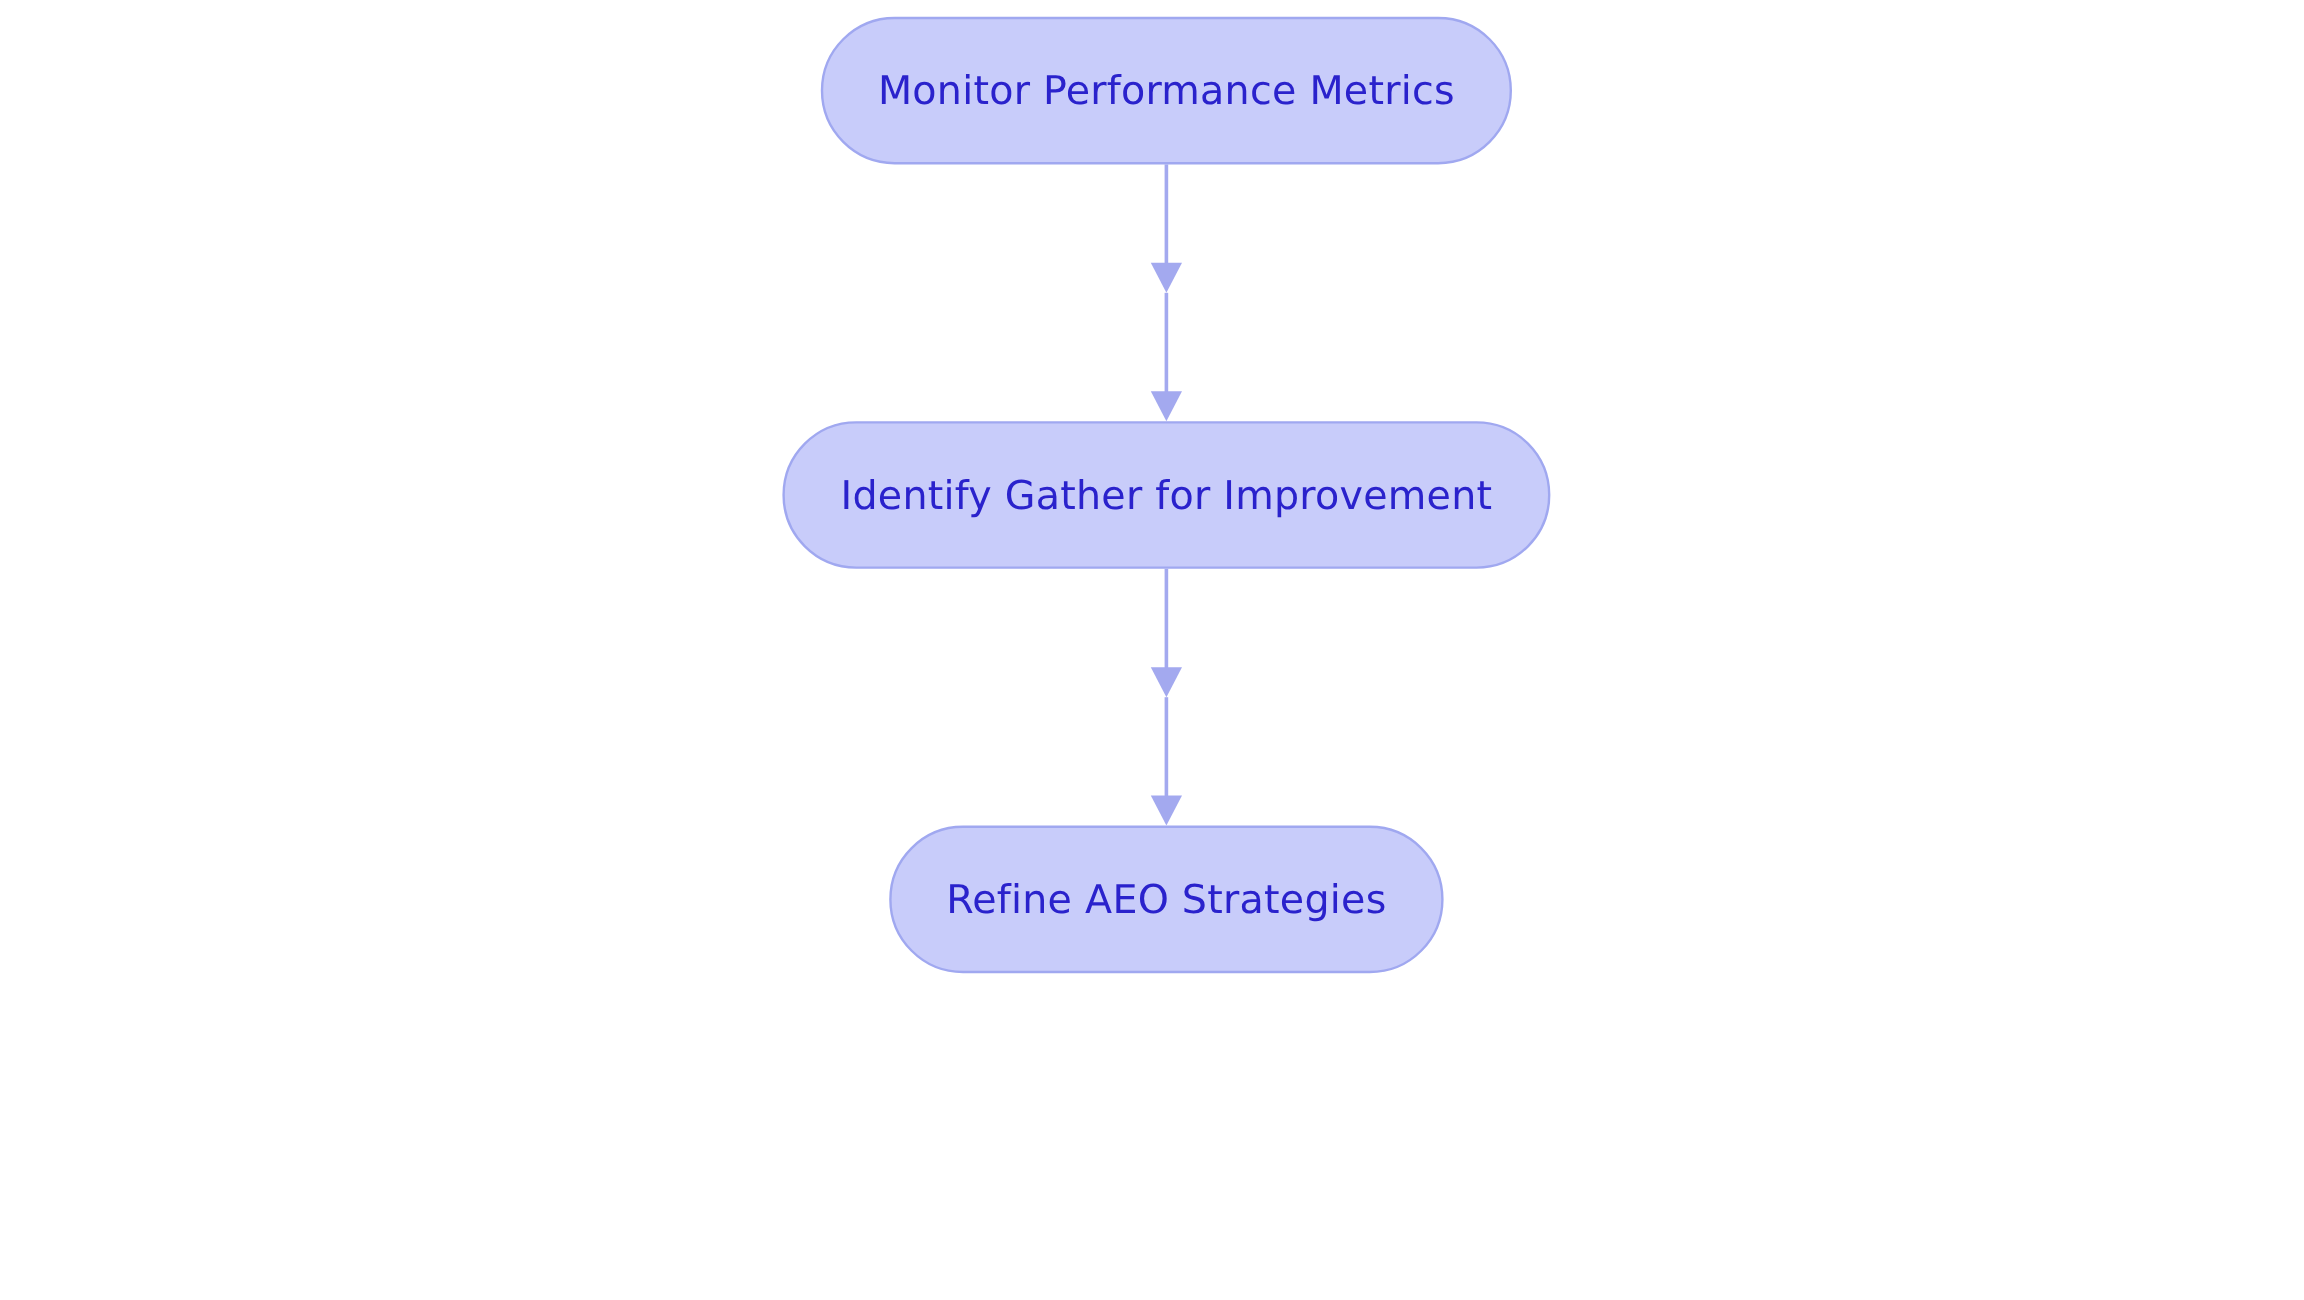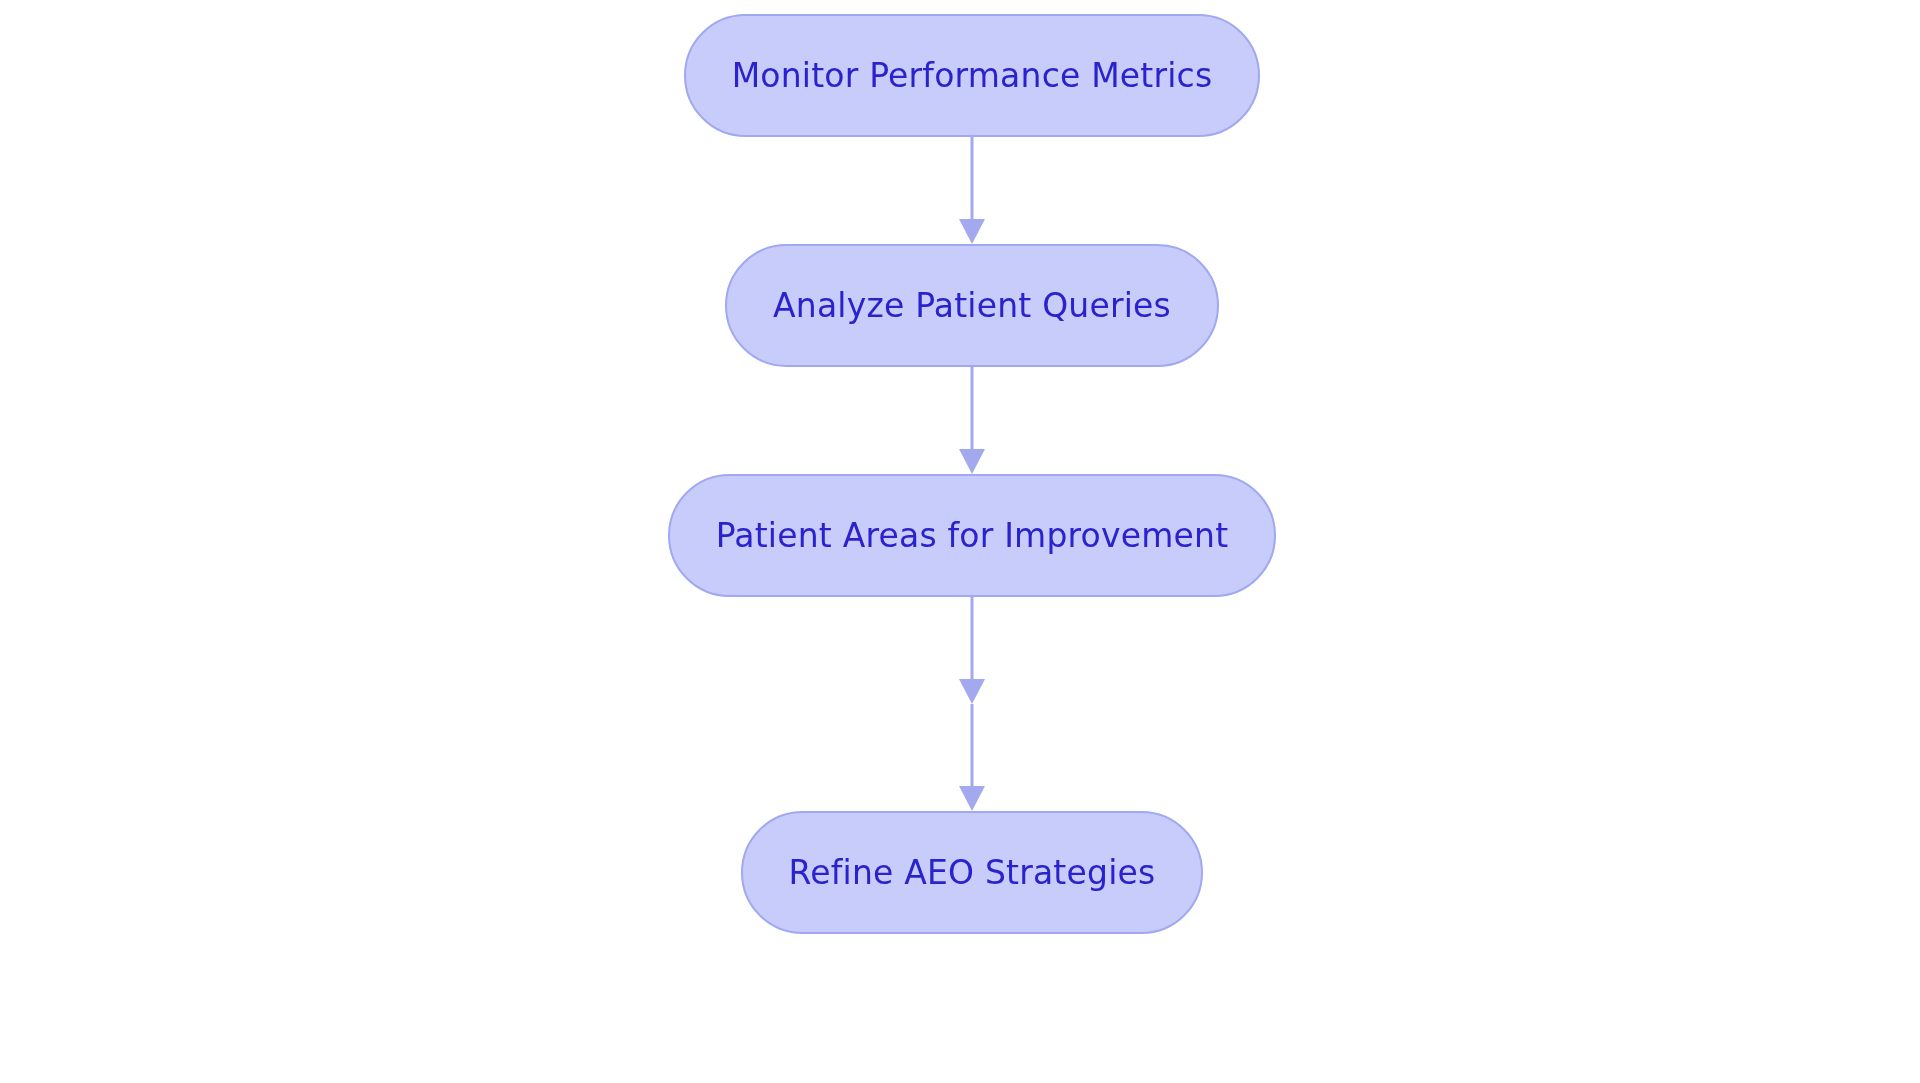--- a/index.html
+++ b/index.html
@@ -104,31 +104,28 @@
 
     <div class="node" data-idx="0">
       <span class="node-label">Monitor Performance Metrics</span>
     </div>
 
     <div class="edge">
       <div class="edge-line"></div>
       <div class="edge-head"></div>
     </div>
 
-    <div class="node" data-idx="1">
-      <span class="node-label">Analyze Patient Queries</span>
-    </div>
 
     <div class="edge">
       <div class="edge-line"></div>
       <div class="edge-head"></div>
     </div>
 
     <div class="node" data-idx="2">
-      <span class="node-label">Patient Areas for Improvement</span>
+      <span class="node-label">Identify Gather for Improvement</span>
     </div>
 
     <div class="edge">
       <div class="edge-line"></div>
       <div class="edge-head"></div>
     </div>
 
 
     <div class="edge">
       <div class="edge-line"></div>

